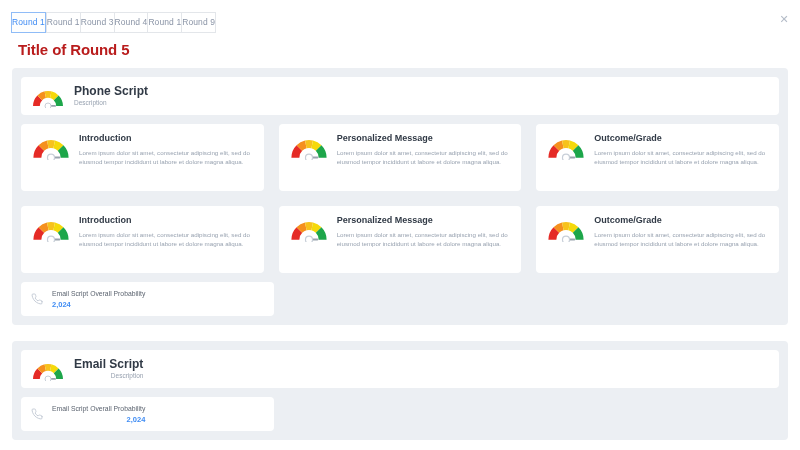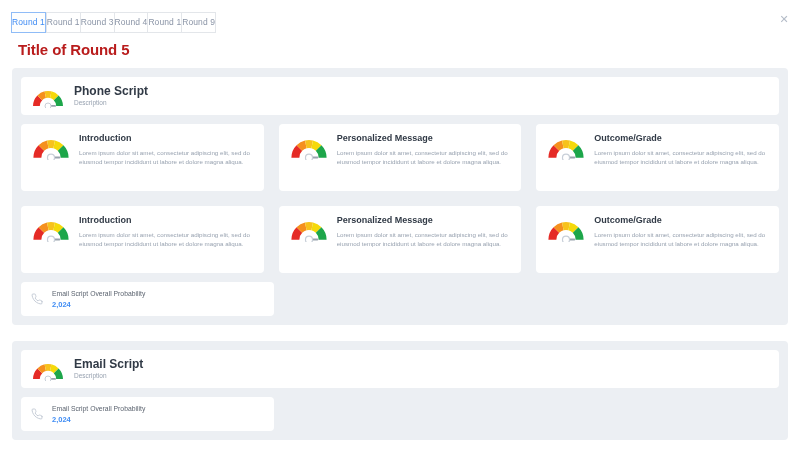--- a/index.html
+++ b/index.html
@@ -71,21 +71,21 @@
 
   
   .panel {
     background: #eceff3;
     margin: 0 12px;
     border-radius: 4px;
     padding: 9px;
     box-sizing: border-box;
   }
   .panel-1 { margin-top: 10px; }
-  .panel-2 { margin-top: 16px; }
+  .panel-2 { margin-top: 16px; text-align: right; }
 
   .card {
     background: #ffffff;
     border-radius: 4px;
     box-sizing: border-box;
   }
 
   
   .header-card {
     display: flex;

